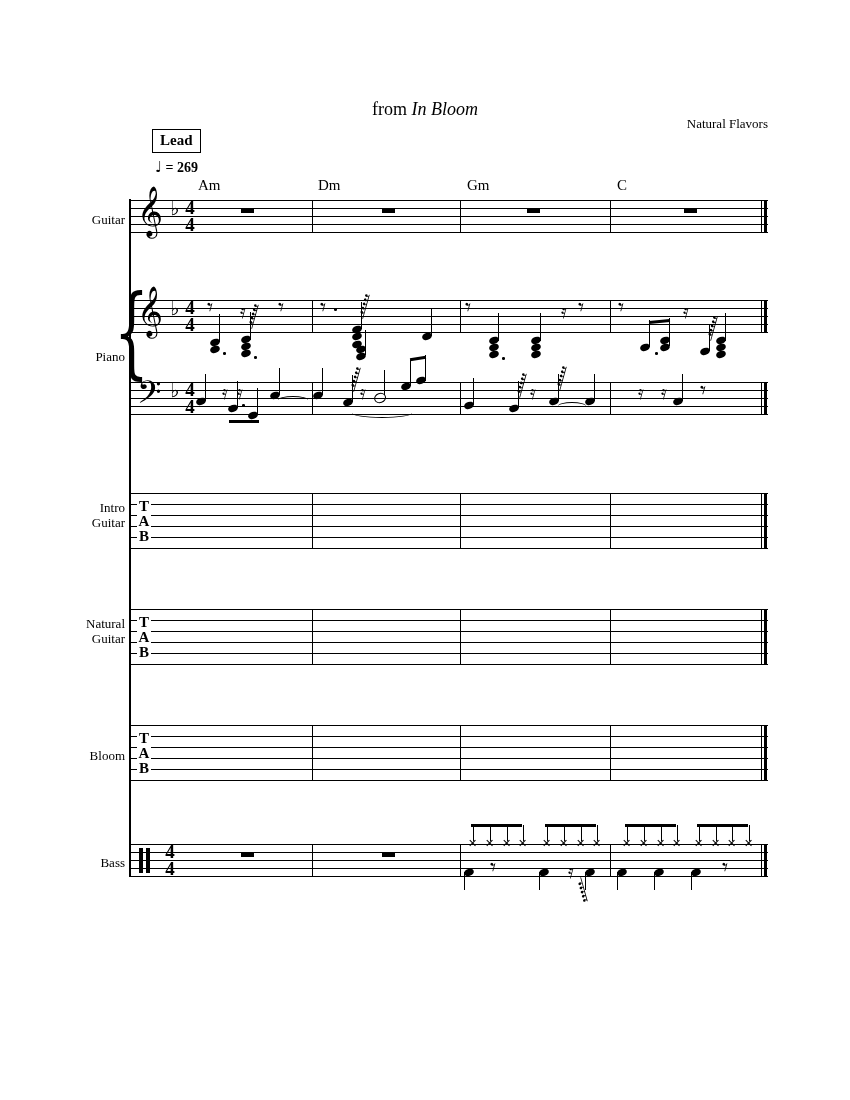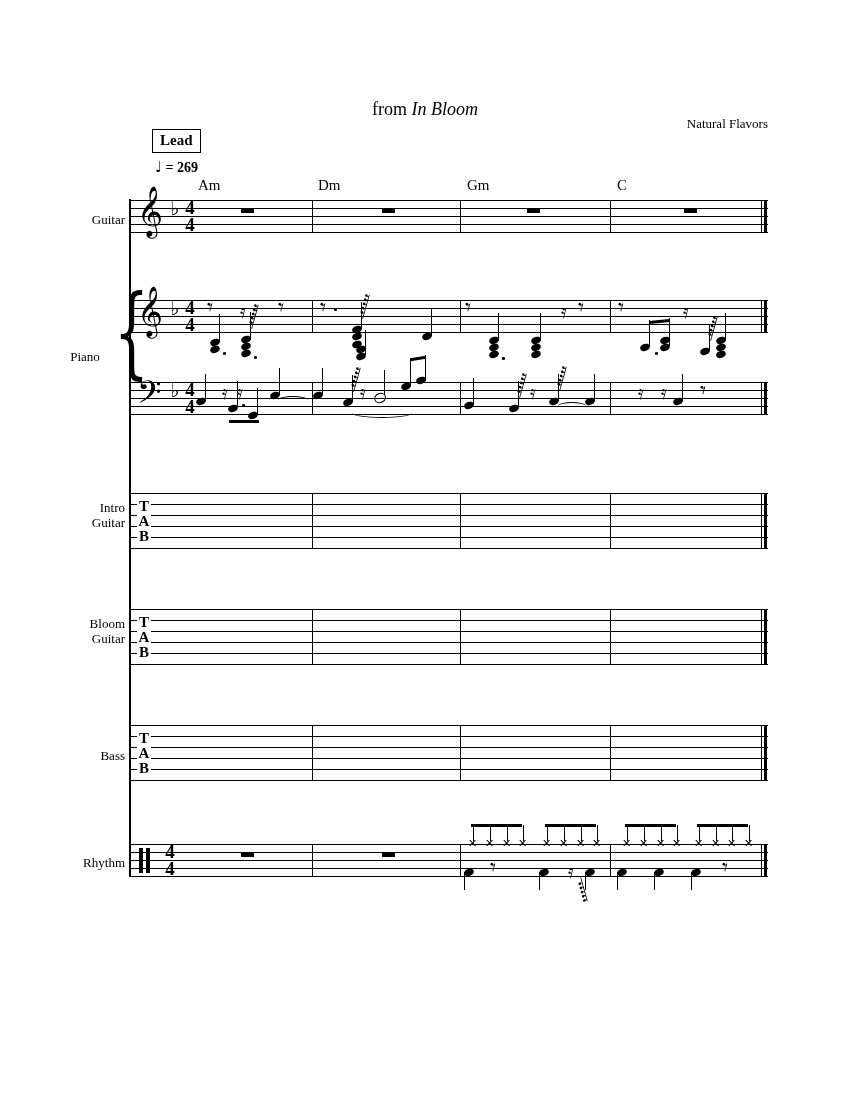--- a/index.html
+++ b/index.html
@@ -277,21 +277,21 @@
     <div class="restwhole" style="left:527px; top:208px;"></div>
     <div class="restwhole" style="left:684px; top:208px;"></div>
 
     <div class="barline" style="left:312px; top:200px; height:33px;"></div>
     <div class="barline" style="left:460px; top:200px; height:33px;"></div>
     <div class="barline" style="left:610px; top:200px; height:33px;"></div>
     <div class="endbar-thin" style="left:761px; top:200px; height:33px;"></div>
     <div class="endbar-thick" style="left:764px; top:200px; height:33px;"></div>
   </div>
 
-  <div class="instname" style="left:45px; top:349px; width:80px;text-align:center;">Piano</div>
+  <div class="instname" style="left:45px; top:349px; width:80px;">Piano</div>
   <div class="staffbox">
     <div class="brace" style="left:114px; top:292px;">{</div>
     <div class="sysbar" style="left:129px; top:300px; height:114px;"></div>
 
     <div class="staff" style="top:300px;">
       <div class="line" style="top:0px;"></div>
       <div class="line" style="top:8px;"></div>
       <div class="line" style="top:16px;"></div>
       <div class="line" style="top:24px;"></div>
       <div class="line" style="top:32px;"></div>
@@ -449,21 +449,21 @@
     <div class="tabletter" style="left:137px; top:514px;">A</div>
     <div class="tabletter" style="left:137px; top:529px;">B</div>
     <div class="barline" style="left:312px; top:493px; height:56px;"></div>
     <div class="barline" style="left:460px; top:493px; height:56px;"></div>
     <div class="barline" style="left:610px; top:493px; height:56px;"></div>
     <div class="endbar-thin" style="left:761px; top:493px; height:56px;"></div>
     <div class="endbar-thick" style="left:764px; top:493px; height:56px;"></div>
   </div>
 
   <div class="instname" style="left:45px; top:616px; width:80px;">
-    <div>Bloom</div>
+    <div>Natural</div>
     <div>Guitar</div>
   </div>
   <div class="staffbox">
     <div class="staff" style="top:609px;">
       <div class="line" style="top:0px;"></div>
       <div class="line" style="top:11px;"></div>
       <div class="line" style="top:22px;"></div>
       <div class="line" style="top:33px;"></div>
       <div class="line" style="top:44px;"></div>
       <div class="line" style="top:55px;"></div>
@@ -471,41 +471,41 @@
     <div class="tabletter" style="left:137px; top:615px;">T</div>
     <div class="tabletter" style="left:137px; top:630px;">A</div>
     <div class="tabletter" style="left:137px; top:645px;">B</div>
     <div class="barline" style="left:312px; top:609px; height:56px;"></div>
     <div class="barline" style="left:460px; top:609px; height:56px;"></div>
     <div class="barline" style="left:610px; top:609px; height:56px;"></div>
     <div class="endbar-thin" style="left:761px; top:609px; height:56px;"></div>
     <div class="endbar-thick" style="left:764px; top:609px; height:56px;"></div>
   </div>
 
-  <div class="instname" style="left:45px; top:748px; width:80px;">Bass</div>
+  <div class="instname" style="left:45px; top:748px; width:80px;">Bloom</div>
   <div class="staffbox">
     <div class="staff" style="top:725px;">
       <div class="line" style="top:0px;"></div>
       <div class="line" style="top:11px;"></div>
       <div class="line" style="top:22px;"></div>
       <div class="line" style="top:33px;"></div>
       <div class="line" style="top:44px;"></div>
       <div class="line" style="top:55px;"></div>
     </div>
     <div class="tabletter" style="left:137px; top:731px;">T</div>
     <div class="tabletter" style="left:137px; top:746px;">A</div>
     <div class="tabletter" style="left:137px; top:761px;">B</div>
     <div class="barline" style="left:312px; top:725px; height:56px;"></div>
     <div class="barline" style="left:460px; top:725px; height:56px;"></div>
     <div class="barline" style="left:610px; top:725px; height:56px;"></div>
     <div class="endbar-thin" style="left:761px; top:725px; height:56px;"></div>
     <div class="endbar-thick" style="left:764px; top:725px; height:56px;"></div>
   </div>
 
-  <div class="instname" style="left:45px; top:855px; width:80px;">Rhythm</div>
+  <div class="instname" style="left:45px; top:855px; width:80px;">Bass</div>
   <div class="staffbox">
     <div class="staff" style="top:844px;">
       <div class="line" style="top:0px;"></div>
       <div class="line" style="top:8px;"></div>
       <div class="line" style="top:16px;"></div>
       <div class="line" style="top:24px;"></div>
       <div class="line" style="top:32px;"></div>
     </div>
 
     <div class="drumclef" style="left:139px; top:848px; height:25px;"></div>

